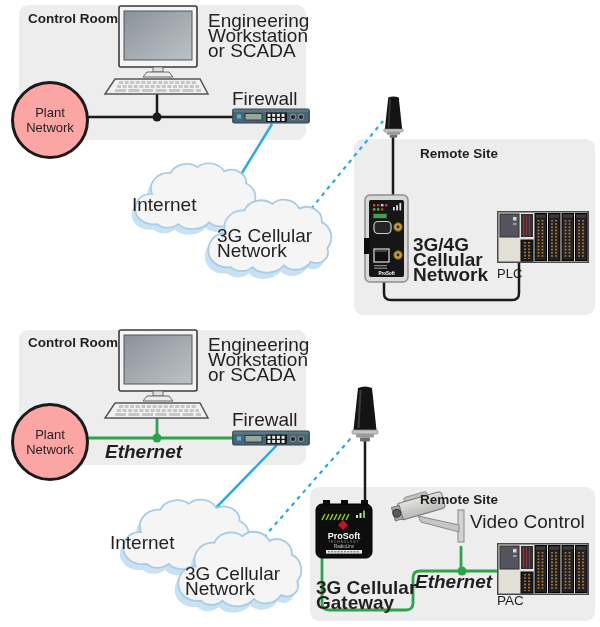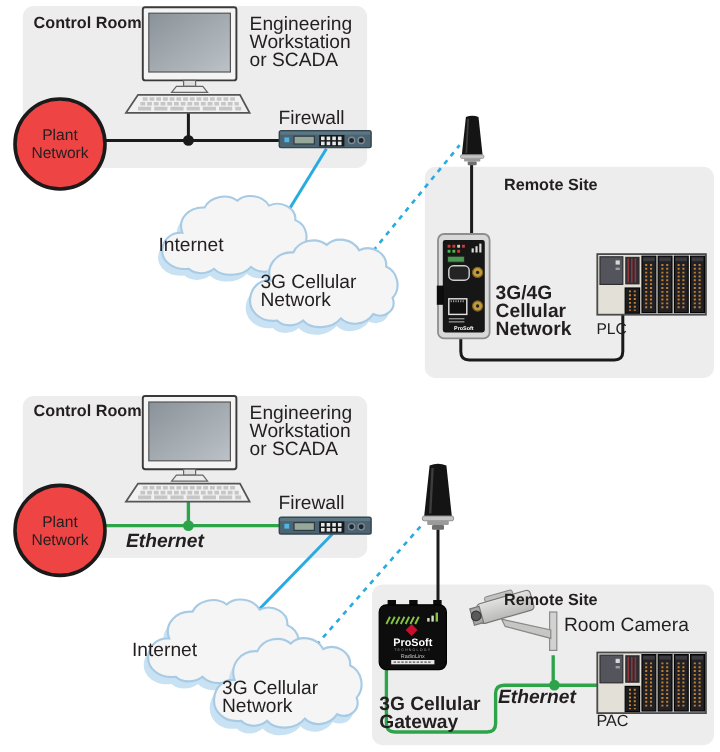--- a/index.html
+++ b/index.html
@@ -1,25 +1,25 @@
 <!DOCTYPE html>
 <html><head>
 <meta charset="utf-8">
 <style>
   html,body{margin:0;padding:0;background:#ffffff;}
   .stage{position:relative;width:600px;height:627px;background:#ffffff;overflow:hidden;
          font-family:"Liberation Sans","DejaVu Sans",sans-serif;color:#231f20;}
   .panel{position:absolute;background:#ededed;border-radius:9px;}
   .abs{position:absolute;}
-  .lbl{position:absolute;white-space:pre-line;line-height:15px;font-size:16px;}
+  .lbl{position:absolute;white-space:pre-line;line-height:15px;font-size:19px;}
   .bold{font-weight:700;}
   .ital{font-style:italic;}
   .ctr{text-align:left;}
   .rt{text-align:left;}
-  .circle{position:absolute;width:72px;height:72px;border-radius:50%;background:#ef4444;
+  .circle{position:absolute;width:72px;height:72px;border-radius:50%;background:#fca5a5;
           border:3px solid #1a1a1a;display:flex;align-items:center;justify-content:center;
           text-align:center;font-size:13px;line-height:15px;white-space:pre-line;}
   svg.dev{position:absolute;overflow:visible;}
   svg text{font-family:"Liberation Sans","DejaVu Sans",sans-serif;}
 </style>
 </head>
 <body>
 
 <div class="stage">
 
@@ -282,17 +282,17 @@
 Workstation
 or SCADA</div>
   <div class="lbl ctr" style="left:232px;top:412px">Firewall</div>
   <div class="lbl bold ital ctr" style="left:105px;top:444px;width:100px">Ethernet</div>
   <div class="lbl ctr" style="left:110px;top:535px;width:120px">Internet</div>
   <div class="lbl ctr" style="left:185px;top:566px;width:120px">3G Cellular
 Network</div>
   <div class="lbl bold rt" style="left:420px;top:492px;width:168px;font-size:13.5px">Remote Site</div>
   <div class="lbl bold ctr" style="left:316px;top:580px;width:118px">3G Cellular
 Gateway</div>
-  <div class="lbl" style="left:470px;top:514px">Room Camera</div>
+  <div class="lbl" style="left:470px;top:514px">Video Control</div>
   <div class="lbl bold ital ctr" style="left:415px;top:574px;width:80px">Ethernet</div>
   <div class="lbl ctr" style="left:497px;top:593px;width:92px;font-size:13.5px">PAC</div>
 
 </div>
 
 </body></html>

